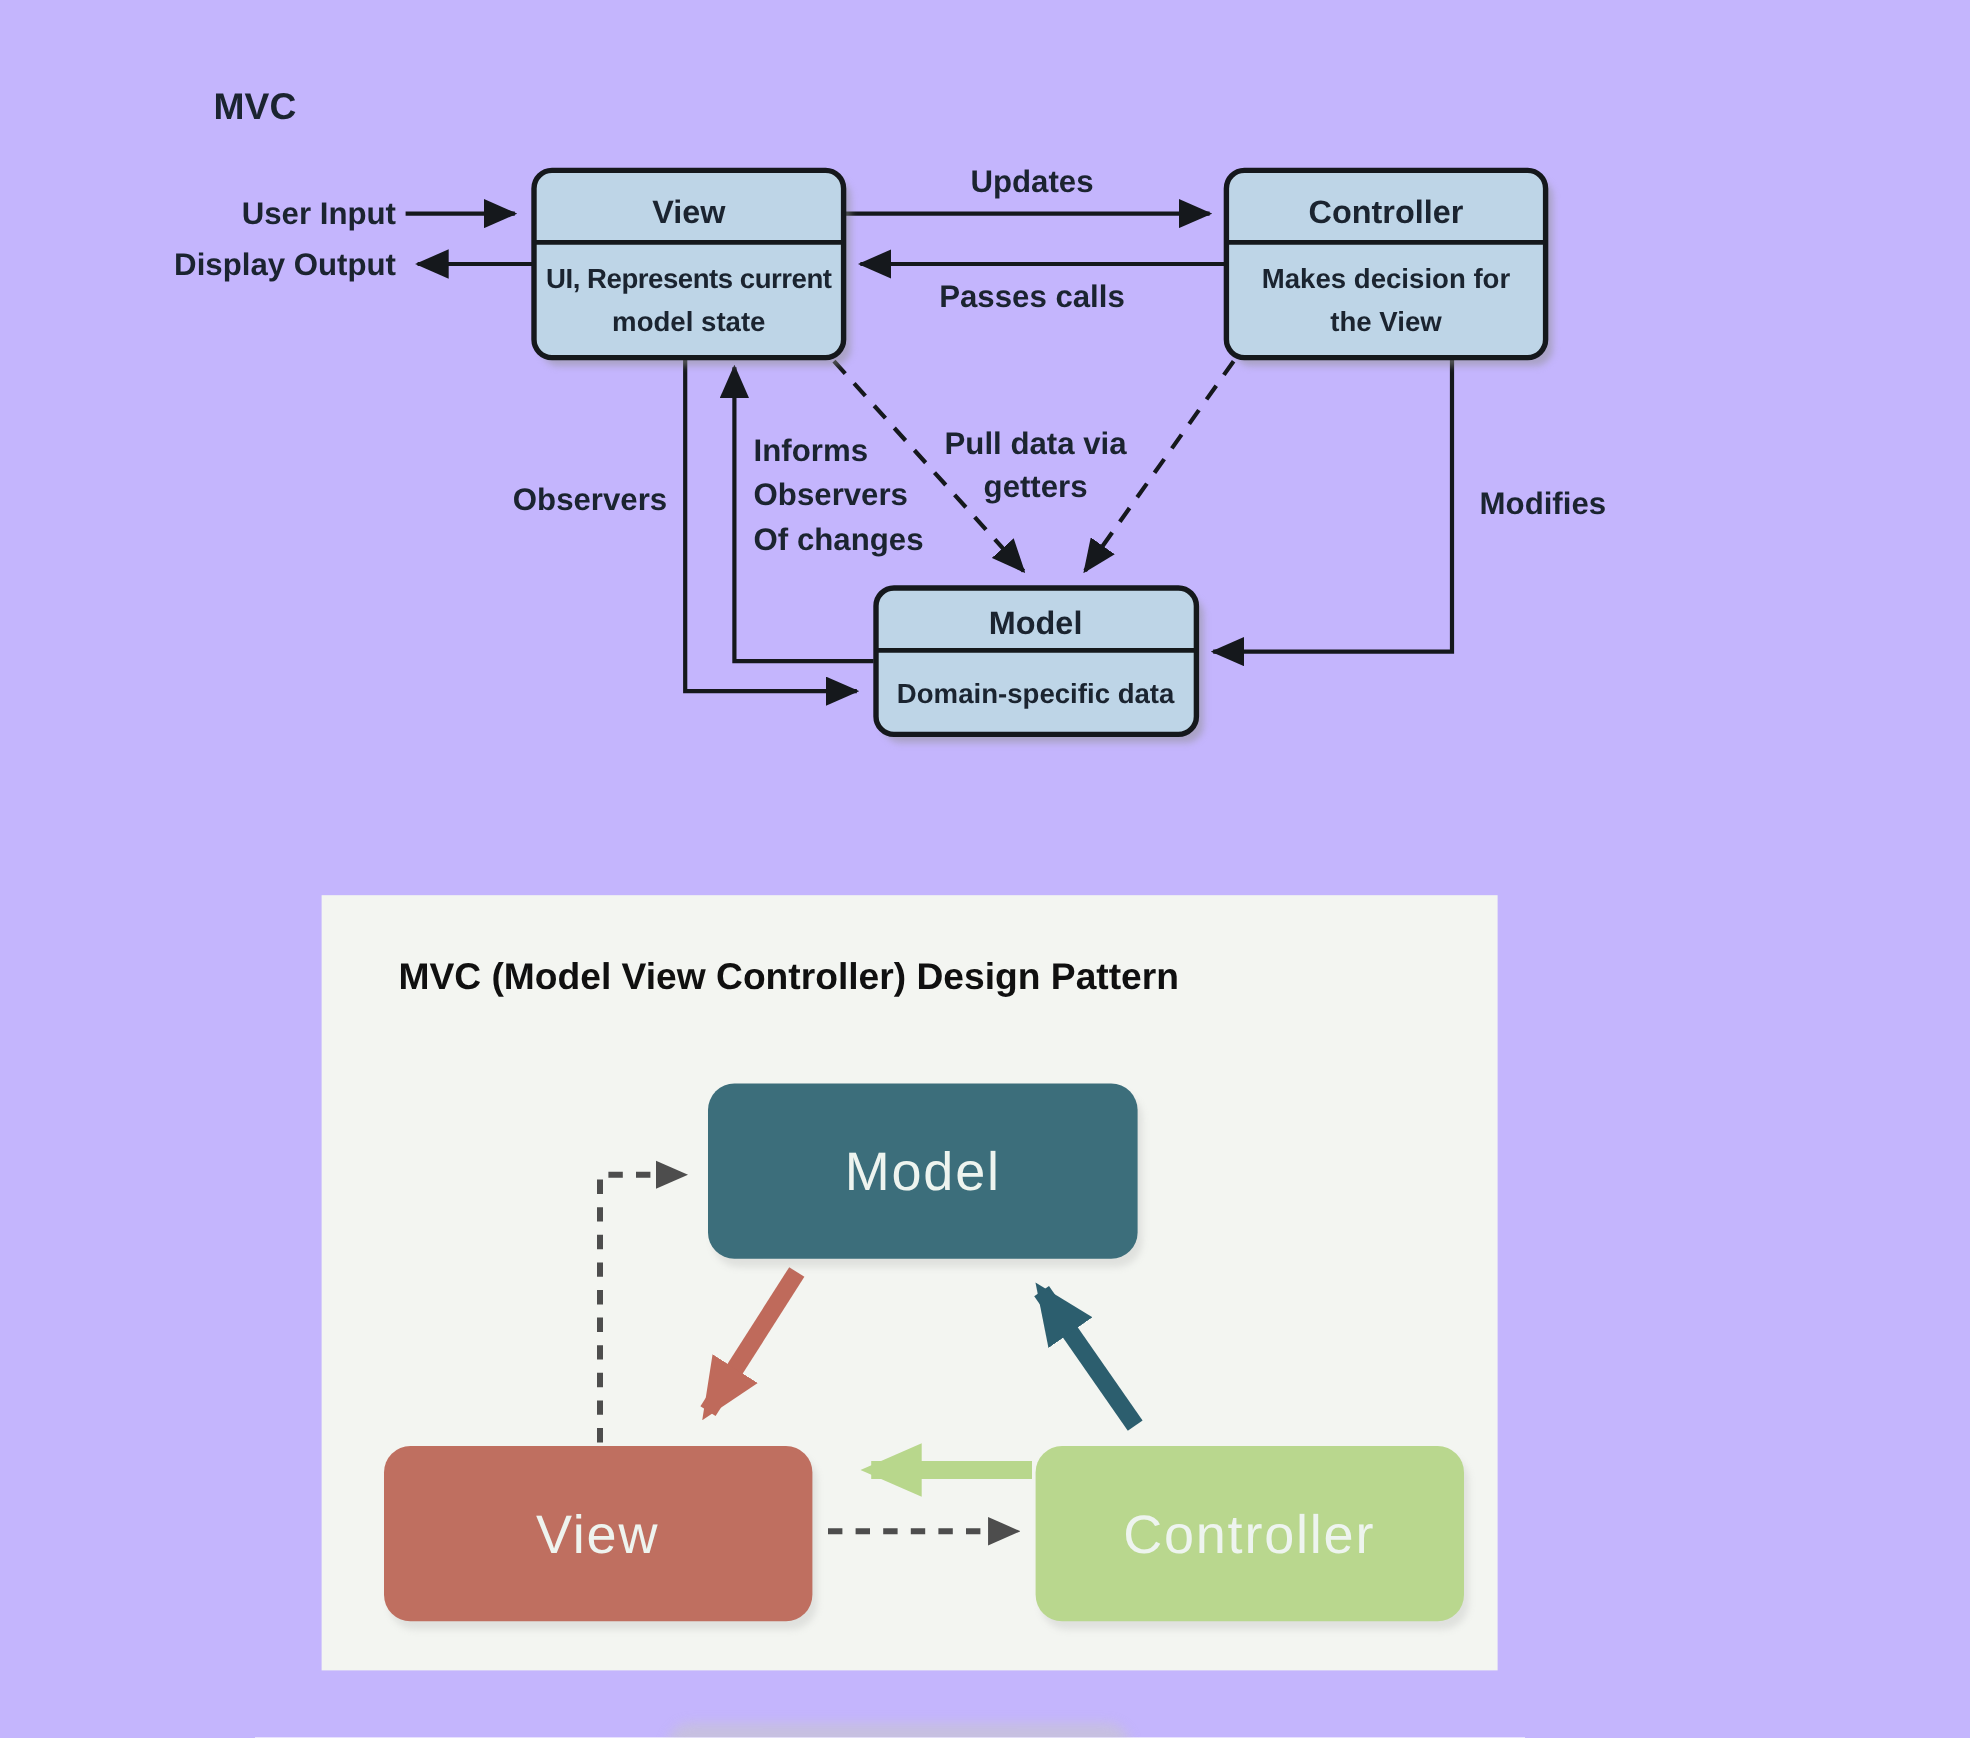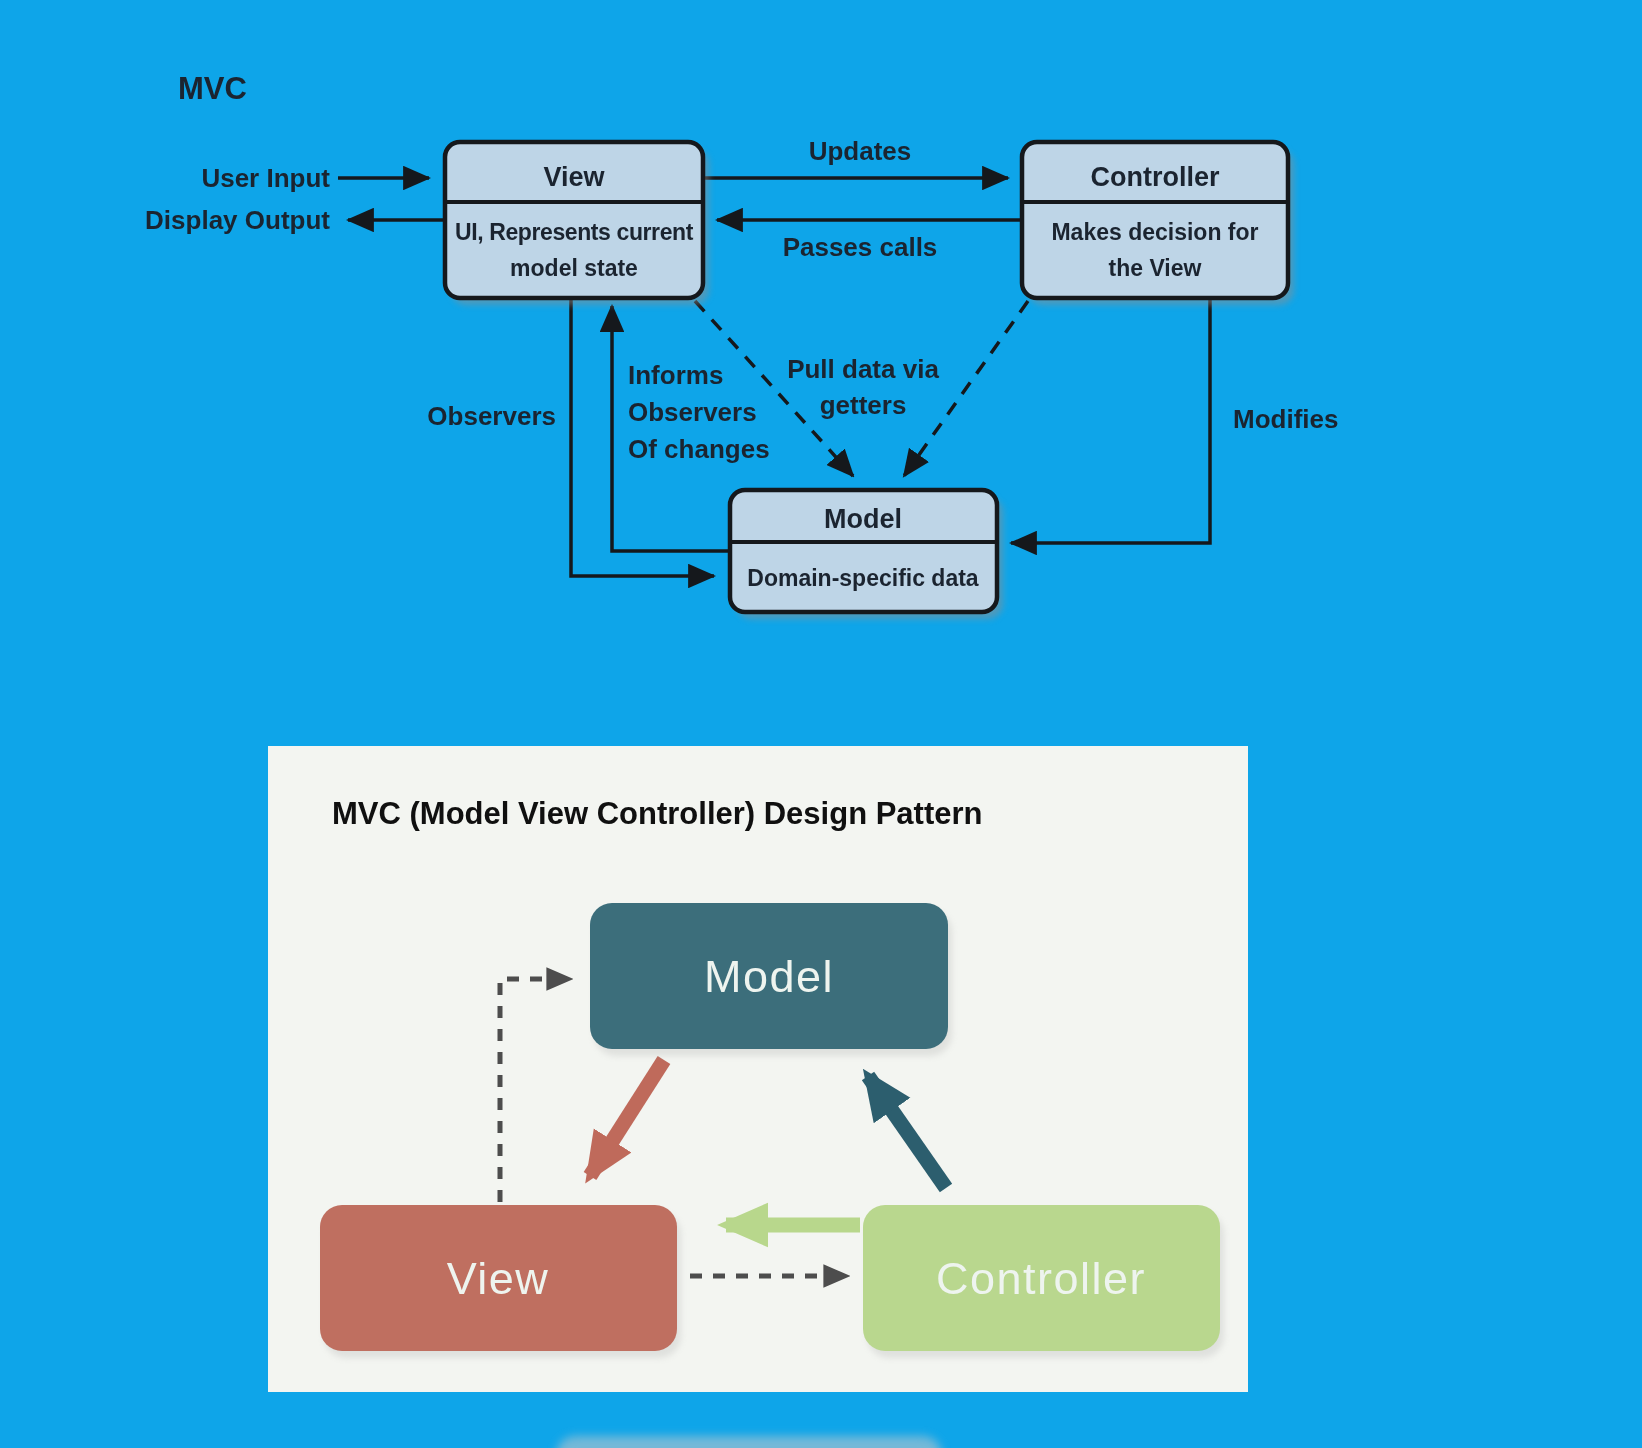--- a/index.html
+++ b/index.html
@@ -1,16 +1,16 @@
 <!DOCTYPE html>
 <html><head>
 <meta charset="utf-8">
 <style>
   html,body{margin:0;padding:0;background:#ffffff;}
-  .stage{position:relative;width:1642px;height:1448px;background:#0ea5e9;overflow:hidden;}
+  .stage{position:relative;width:1642px;height:1448px;background:#c4b5fd;overflow:hidden;}
   svg text{font-family:"Liberation Sans","DejaVu Sans",sans-serif;}
   .t-head{font-weight:700;font-size:27px;}
   .t-body{font-weight:700;font-size:23px;}
   .t-label{font-weight:700;font-size:26px;}
   .t-mvc{font-weight:700;font-size:31px;}
   .b-title{font-weight:700;font-size:31px;}
   .b-box-label{font-weight:400;font-size:45px;letter-spacing:1.5px;}
 </style>
 </head>
 <body>

